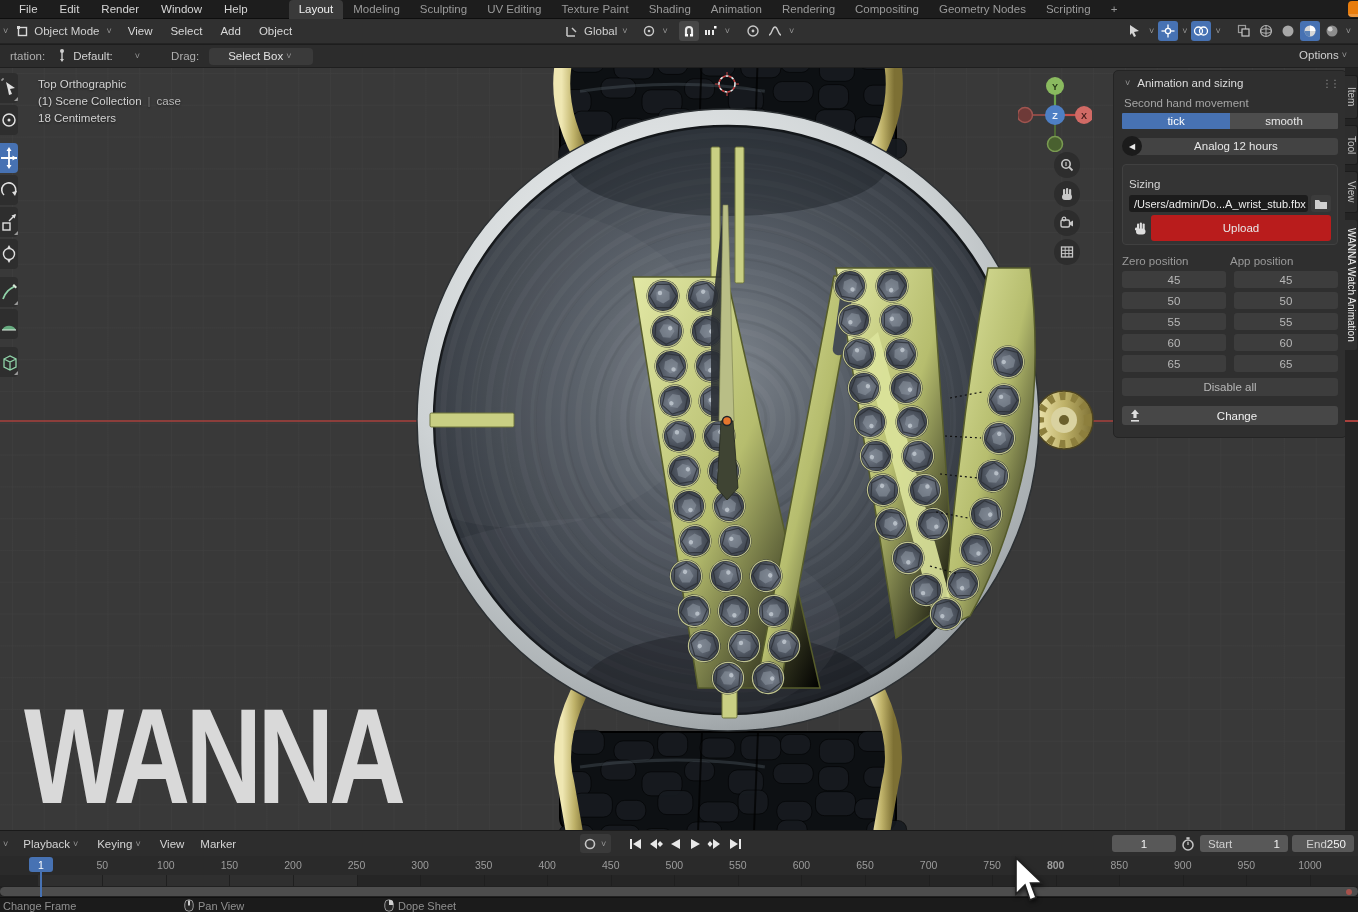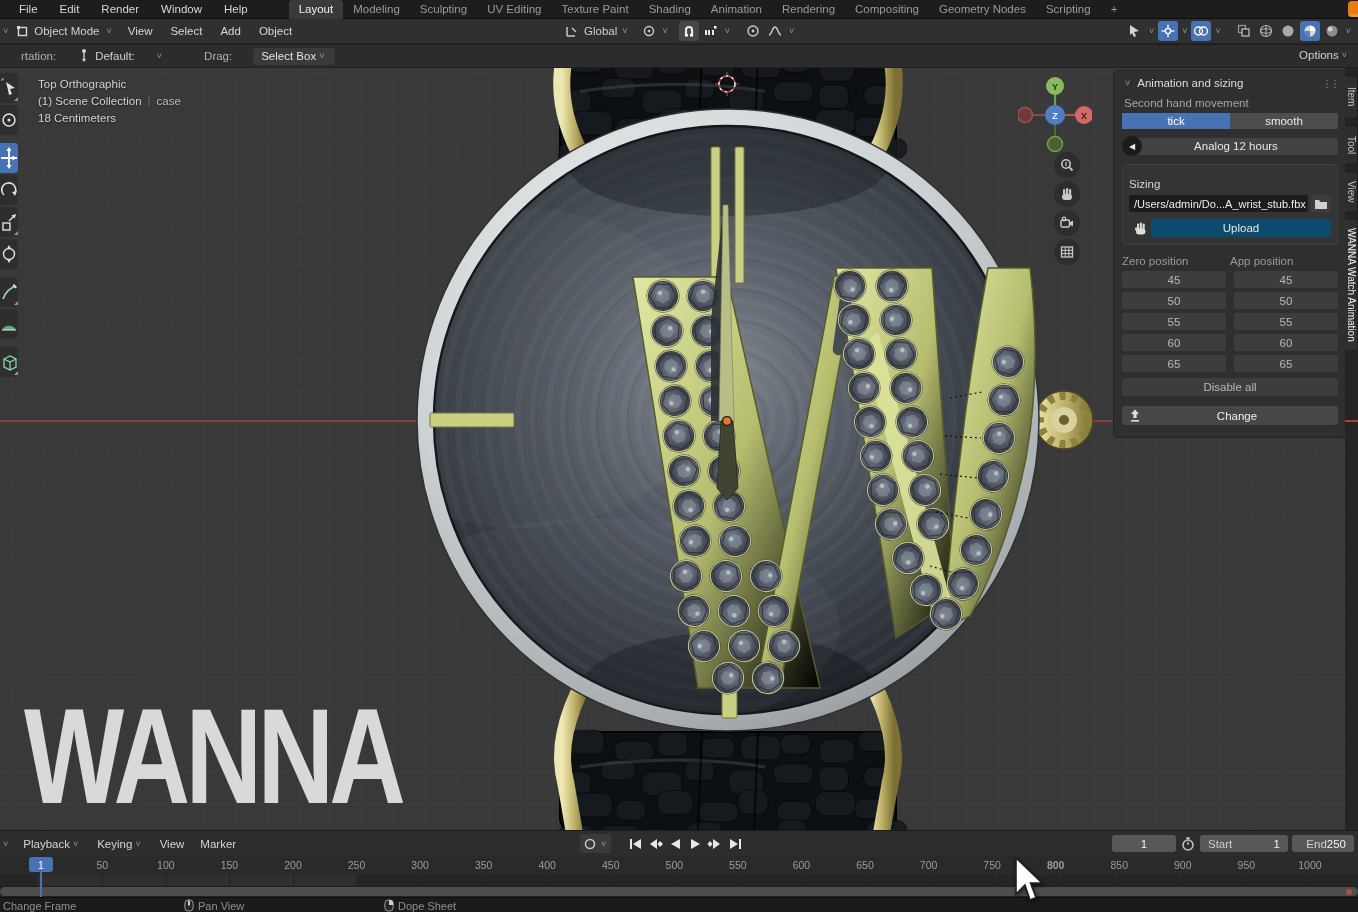--- a/index.html
+++ b/index.html
@@ -18,22 +18,22 @@
 
 #vheader{position:absolute;left:0;top:19px;width:1358px;height:25px;background:#303030;border-bottom:1px solid #232323;display:flex;align-items:center}
 .chev{color:#9a9a9a;font-size:9px;padding:0 3px}
 .widget{display:flex;align-items:center;background:transparent;border-radius:3px;padding:0 4px;height:20px}
 .vmenu{padding:0 9px;color:#d8d8d8}
 .iconbtn{width:20px;height:20px;border-radius:3px;display:flex;align-items:center;justify-content:center;margin:0 1px}
 .iconbtn.on{background:#4772b3}
 #vh-right{position:absolute;right:4px;top:2px;display:flex;align-items:center}
 
 #tsettings{position:absolute;left:0;top:45px;width:1358px;height:23px;background:#2c2c2c;border-bottom:1px solid #1f1f1f;display:flex;align-items:center}
-.tslabel{color:#aeaeae;padding:0 21px}
-.dropdown{display:flex;align-items:center;background:#3a3a3a;border-radius:4px;height:17px;padding:0 8px;color:#e2e2e2}
+.tslabel{color:#aeaeae;padding:0 10px}
+.dropdown{display:flex;align-items:center;background:#3a3a3a;border-radius:4px;height:17px;padding:0 19px;color:#e2e2e2}
 #ts-options{position:absolute;right:8px;top:4px;display:flex;align-items:center;color:#d0d0d0}
 
 #viewport{position:absolute;left:0;top:68px;width:1358px;height:762px;background-color:#393939;
  background-image:linear-gradient(#41414188 1px,transparent 1px),linear-gradient(90deg,#41414188 1px,transparent 1px);
  background-size:31.8px 31.8px;background-position:12px 5px}
 #overlaytext{position:absolute;left:38px;top:8px;line-height:17px;color:#d2d2d2;text-shadow:0 1px 2px #0008}
 #overlaytext .dim{color:#b9b9b9}
 #overlaytext .sep{color:#777;padding:0 6px}
 #watermark{position:absolute;left:24px;top:610px;font-size:136px;font-weight:bold;letter-spacing:-6px;color:#d9d9d9;transform:scaleX(.78);transform-origin:left center;white-space:nowrap}
 #toolcol{position:absolute;left:0;top:5px;width:18px}
@@ -52,21 +52,21 @@
 #seg .s.on{background:#4772b3;color:#fff}
 #modeRow{display:flex;align-items:center;margin-top:8px;height:18px}
 #backIcon{width:20px;height:20px;border-radius:10px;background:#1b1b1b;color:#e8e8e8;font-size:8px;display:flex;align-items:center;justify-content:center;z-index:2}
 #modeBtn{flex:1;margin-left:-8px;height:17px;background:#434343;border-radius:3px;display:flex;align-items:center;justify-content:center;color:#e6e6e6}
 #sizingBox{margin-top:9px;border:1px solid #404040;background:#343434;border-radius:4px;padding:13px 6px 7px}
 #pathRow{display:flex;align-items:center;margin-top:5px}
 #pathField{flex:1;background:#1c1c1c;border-radius:3px;height:17px;display:flex;align-items:center;padding:0 5px;color:#ececec;font-size:11px;white-space:nowrap;overflow:hidden}
 #folderBtn{width:20px;height:17px;background:#3c3c3c;border-radius:3px;margin-left:3px;display:flex;align-items:center;justify-content:center}
 #uploadRow{display:flex;align-items:center;margin-top:7px;height:18px}
 #handBtn{width:22px;height:18px;display:flex;align-items:center;justify-content:center}
-#uploadBtn{flex:1;height:18px;background:#0c4a6e;border-radius:3px;display:flex;align-items:center;justify-content:center;color:#e8e8e8}
+#uploadBtn{flex:1;height:26px;background:#b91c1c;border-radius:3px;display:flex;align-items:center;justify-content:center;color:#e8e8e8}
 #colHdrs{display:flex;margin-top:10px}
 #colHdrs div{flex:1;color:#9a9a9a}
 #posGrid{margin-top:4px}
 .posRow{display:flex;margin-bottom:4px}
 .posRow .pv{flex:1;height:17px;background:#3d3d3d;border-radius:3px;display:flex;align-items:center;justify-content:center;color:#b8b8b8}
 .posRow .pv:first-child{margin-right:8px}
 #disableBtn{height:18px;background:#3d3d3d;border-radius:3px;display:flex;align-items:center;justify-content:center;color:#b8b8b8;margin-top:6px}
 #exportRow{display:flex;align-items:center;height:19px;background:#474747;border-radius:3px;margin-top:10px;padding:0 6px}
 #exportRow span{flex:1;text-align:center;color:#f0f0f0}
 

